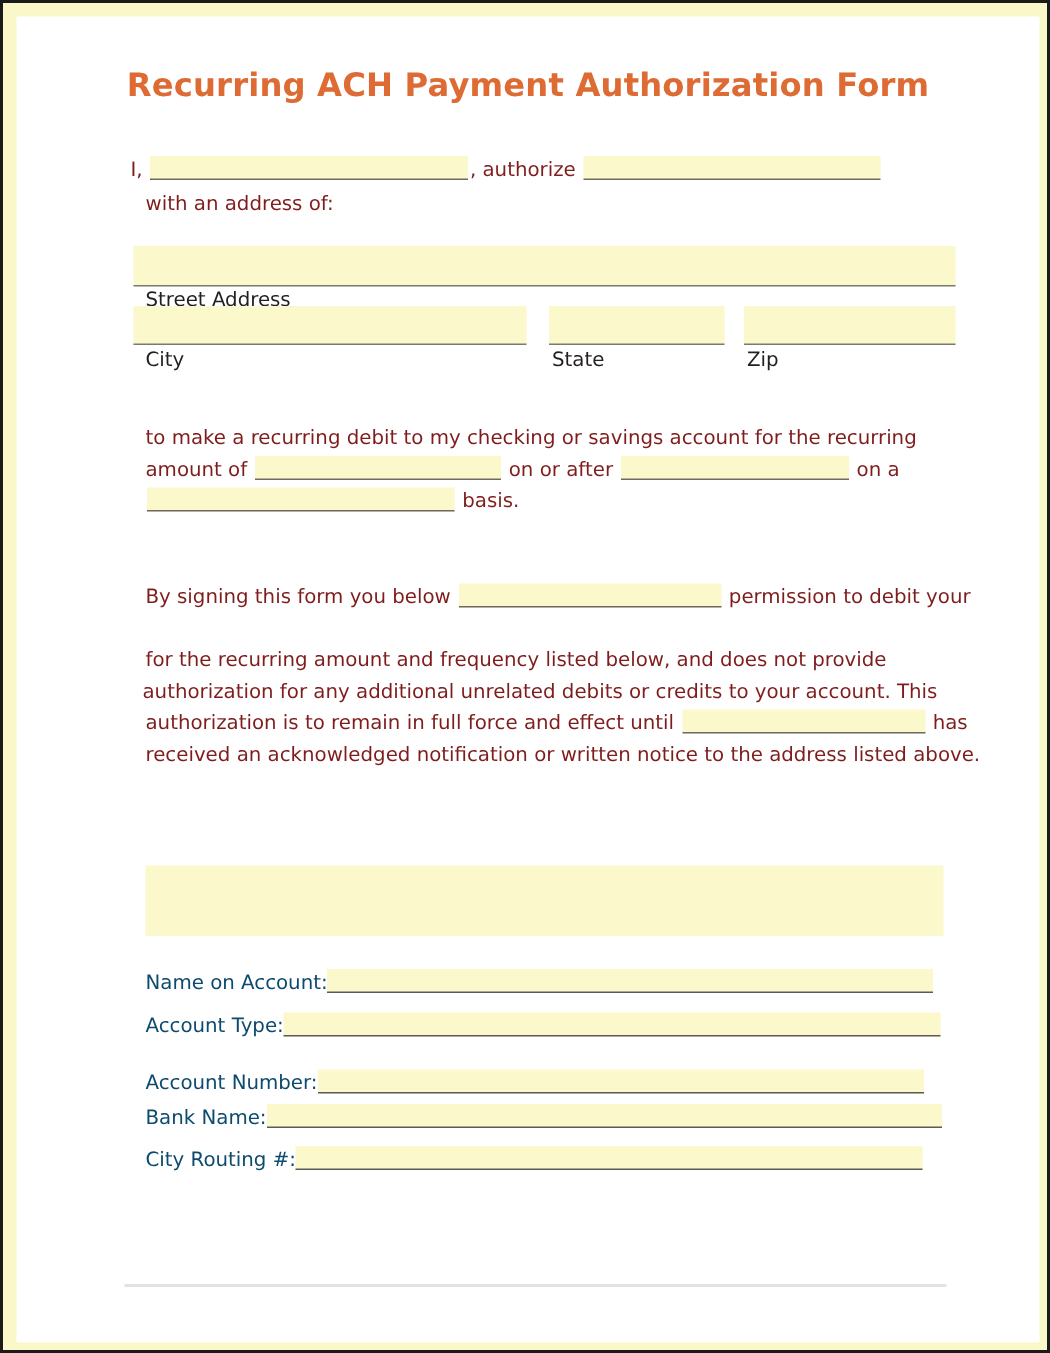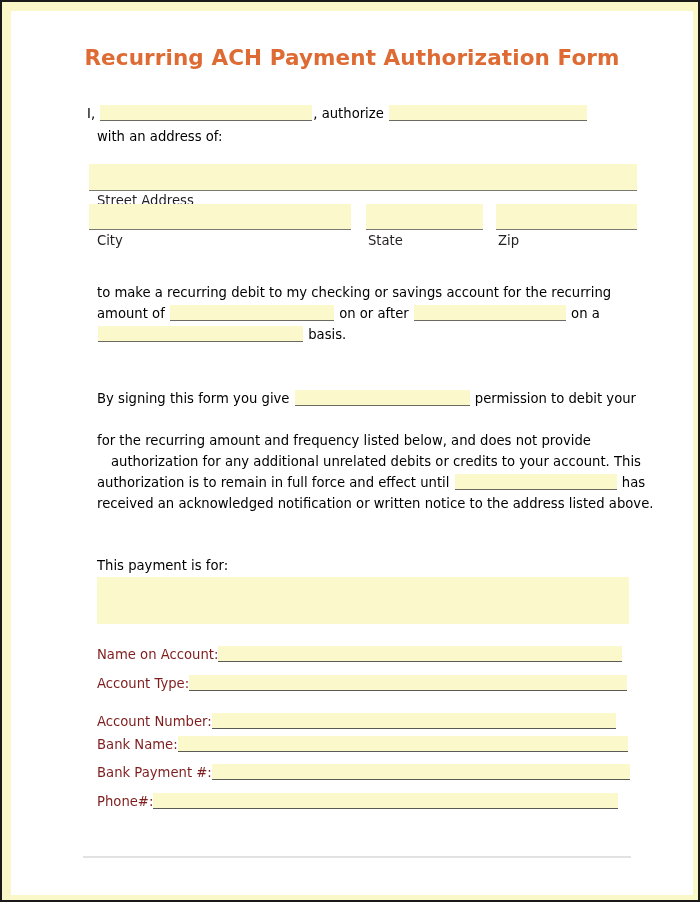--- a/index.html
+++ b/index.html
@@ -40,21 +40,21 @@
     width: 682px;
     text-align: center;
     font-size: 21.5px;
     font-weight: bold;
     color: #dd6b33;
     letter-spacing: 0.1px;
   }
 
   .body-text {
     font-size: 13.2px;
-    color: #000000;
+    color: #7f1d1d;
     line-height: 20.6px;
   }
   
   .blank {
     display: inline-block;
     background: #fbf8cb;
     border-bottom: 1.4px solid #6d6a63;
     height: 15px;
     vertical-align: -3px;
     margin: 0 1px;
@@ -82,21 +82,21 @@
     background: #fbf8cb;
   }
 
   
   .acct-row {
     position: absolute;
     left: 86px;
     width: 532px;
     height: 20px;
     font-size: 13.2px;
-    color: #7f1d1d;
+    color: #0c4a6e;
     white-space: nowrap;
   }
   .acct-row .acct-label {
     display: inline-block;
     vertical-align: baseline;
   }
   .acct-row .acct-blank {
     display: inline-block;
     background: #fbf8cb;
     border-bottom: 1.4px solid #5c5a55;
@@ -143,52 +143,48 @@
 
     <div class="abs body-text" style="left:86px; top:293px; white-space:nowrap;">
       <span>amount of </span><span class="blank" style="width:164px;"></span><span> on or after </span><span class="blank" style="width:152px;"></span><span> on a</span>
     </div>
 
     <div class="abs body-text" style="left:86px; top:314px; white-space:nowrap;">
       <span class="blank" style="width:205px;"></span><span> basis.</span>
     </div>
 
     <div class="abs body-text" style="left:86px; top:378px; white-space:nowrap;">
-      <span>By signing this form you give </span><span class="blank" style="width:175px;"></span><span> permission to debit your</span>
+      <span>By signing this form you below </span><span class="blank" style="width:175px;"></span><span> permission to debit your</span>
     </div>
     <div class="abs body-text" style="left:86px; top:420px;">for the recurring amount and frequency listed below, and does not provide</div>
-    <div class="abs body-text" style="left:100px; top:441px;">authorization for any additional unrelated debits or credits to your account.  This</div>
+    <div class="abs body-text" style="left:84px; top:441px;">authorization for any additional unrelated debits or credits to your account.  This</div>
     <div class="abs body-text" style="left:86px; top:462px; white-space:nowrap;">
       <span>authorization is to remain in full force and effect until </span><span class="blank" style="width:162px;"></span><span> has</span>
     </div>
     <div class="abs body-text" style="left:86px; top:483px;">received an acknowledged notification or written notice to the address listed above.</div>
 
-    <div class="abs body-text" style="left:86px; top:545px;">This payment is for:</div>
     <div class="bigbox" style="left:86px; top:566px; width:532px; height:47px;"></div>
 
     <div class="acct-row" style="top:635px;">
       <span class="acct-label">Name on Account:</span><span class="acct-blank" style="width:404px;"></span>
     </div>
 
     <div class="acct-row" style="top:664px;">
       <span class="acct-label">Account Type:</span><span class="acct-blank" style="width:438px;"></span>
     </div>
 
     <div class="acct-row" style="top:725px;">
       <span class="acct-label">Bank Name:</span><span class="acct-blank" style="width:450px;"></span>
     </div>
 
     <div class="acct-row" style="top:702px;">
       <span class="acct-label">Account Number:</span><span class="acct-blank" style="width:404px;"></span>
     </div>
 
     <div class="acct-row" style="top:753px;">
-      <span class="acct-label">Bank Payment #:</span><span class="acct-blank" style="width:418px;"></span>
+      <span class="acct-label">City Routing #:</span><span class="acct-blank" style="width:418px;"></span>
     </div>
 
-    <div class="acct-row" style="top:782px;">
-      <span class="acct-label">Phone#:</span><span class="acct-blank" style="width:465px;"></span>
-    </div>
 
     <div class="footer-rule"></div>
 
   </div>
 </div>
 
 </body></html>

